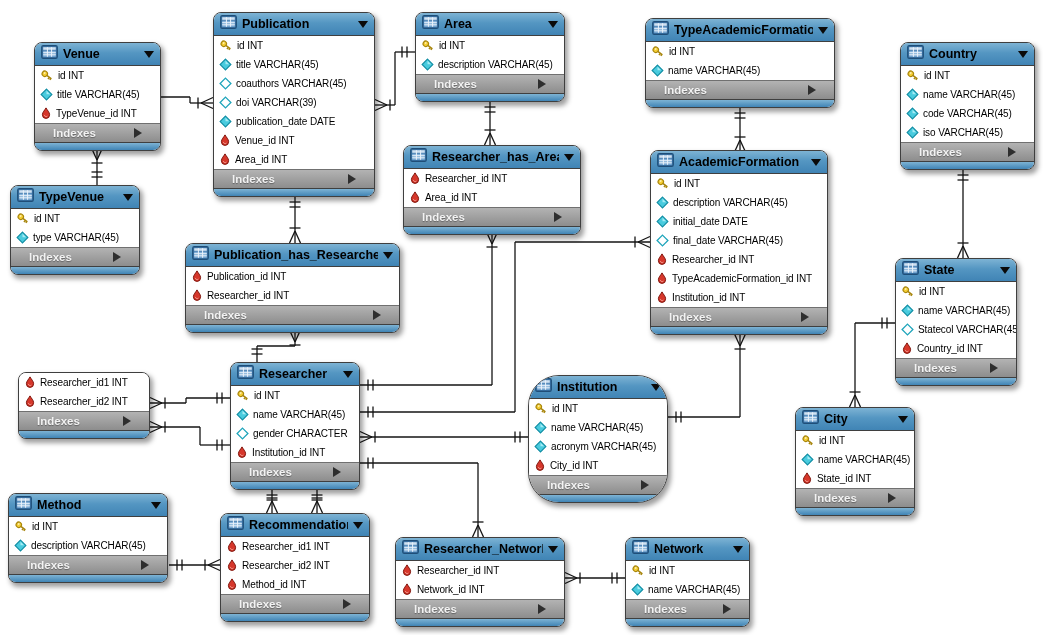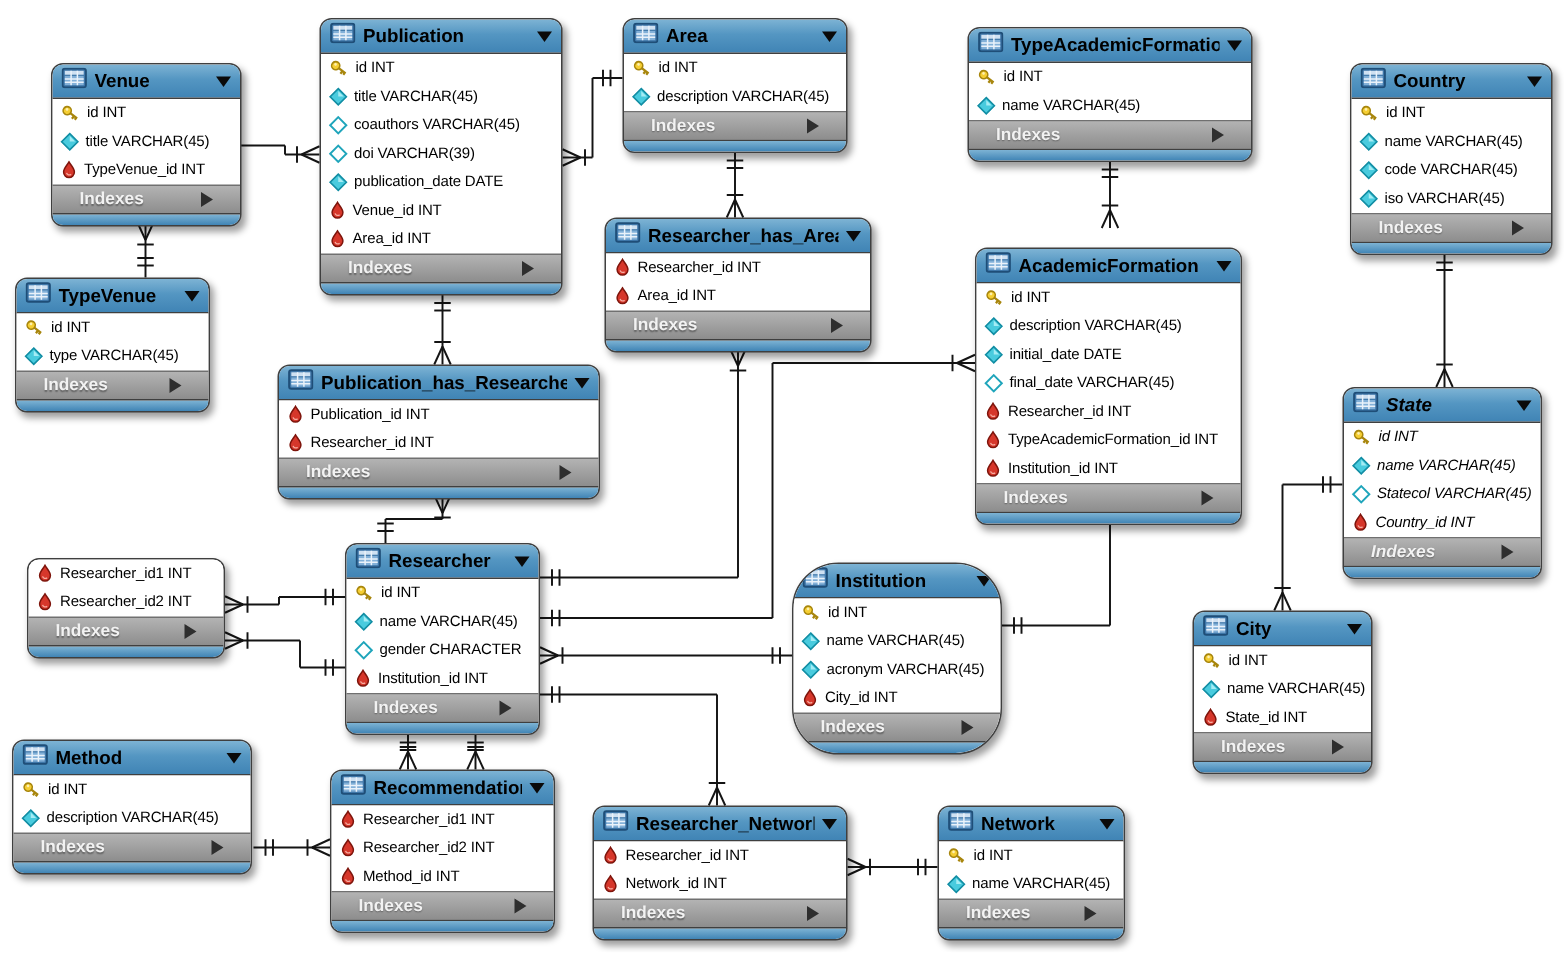--- a/index.html
+++ b/index.html
@@ -399,21 +399,21 @@
           </svg>
         </span>
         <span>name VARCHAR(45)</span>
       </div>
       <div class="tbl-footer">
         <span>Indexes</span>
         <span class="arr-right"></span>
       </div>
       <div class="tbl-strip"></div>
     </div>
-    <div class="tbl" style="left: 650px; top: 165px; width: 178px;">
+    <div class="tbl" style="left: 650px; top: 150px; width: 178px;">
       <div class="tbl-header">
         <span class="ric"><svg width="17" height="14" viewBox="0 0 17 14">
             <rect x="0.7" y="0.7" width="15.6" height="12.6" rx="1.6" fill="#3e76a8" stroke="#1f4e78" stroke-width="1.2"></rect>
             <rect x="2.2" y="2.2" width="12.6" height="2.6" fill="#cfe1f2"></rect>
             <rect x="2.2" y="5.6" width="12.6" height="6.2" fill="#82b0d8"></rect>
             <path d="M6.4 2.2 V11.8 M10.6 2.2 V11.8 M2.2 7.7 H14.8 M2.2 9.8 H14.8" stroke="#eaf2fa" stroke-width="1"></path>
           </svg></span>
         <span class="tbl-title">AcademicFormation</span>
         <span class="arr-down"></span>
       </div>
@@ -610,21 +610,21 @@
           </svg>
         </span>
         <span>Researcher_id INT</span>
       </div>
       <div class="tbl-footer">
         <span>Indexes</span>
         <span class="arr-right"></span>
       </div>
       <div class="tbl-strip"></div>
     </div>
-    <div class="tbl" style="left: 895px; top: 258px; width: 133px; font-style: italic;">
+    <div class="tbl" style="left: 895px; top: 258px; width: 122px;">
       <div class="tbl-header">
         <span class="ric"><svg width="17" height="14" viewBox="0 0 17 14">
             <rect x="0.7" y="0.7" width="15.6" height="12.6" rx="1.6" fill="#3e76a8" stroke="#1f4e78" stroke-width="1.2"></rect>
             <rect x="2.2" y="2.2" width="12.6" height="2.6" fill="#cfe1f2"></rect>
             <rect x="2.2" y="5.6" width="12.6" height="6.2" fill="#82b0d8"></rect>
             <path d="M6.4 2.2 V11.8 M10.6 2.2 V11.8 M2.2 7.7 H14.8 M2.2 9.8 H14.8" stroke="#eaf2fa" stroke-width="1"></path>
           </svg></span>
         <span class="tbl-title">State</span>
         <span class="arr-down"></span>
       </div>

